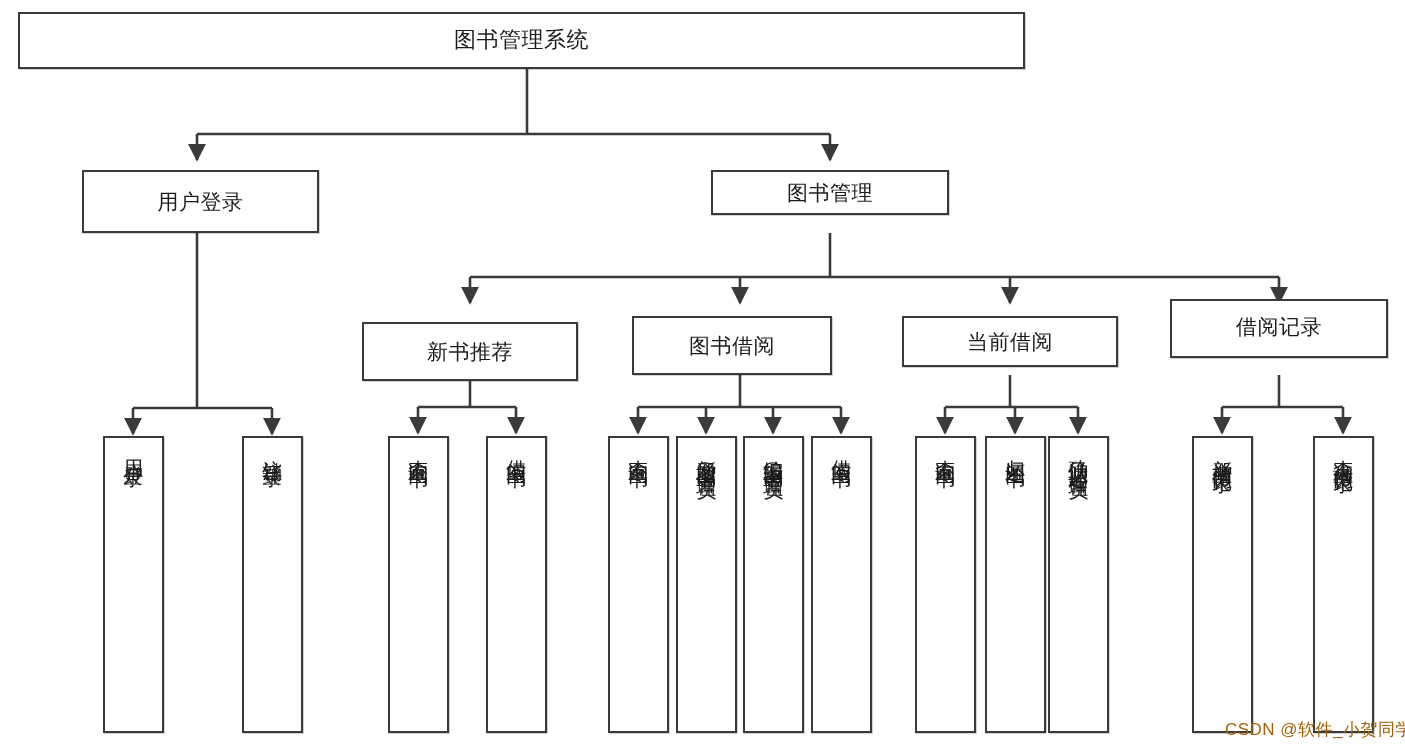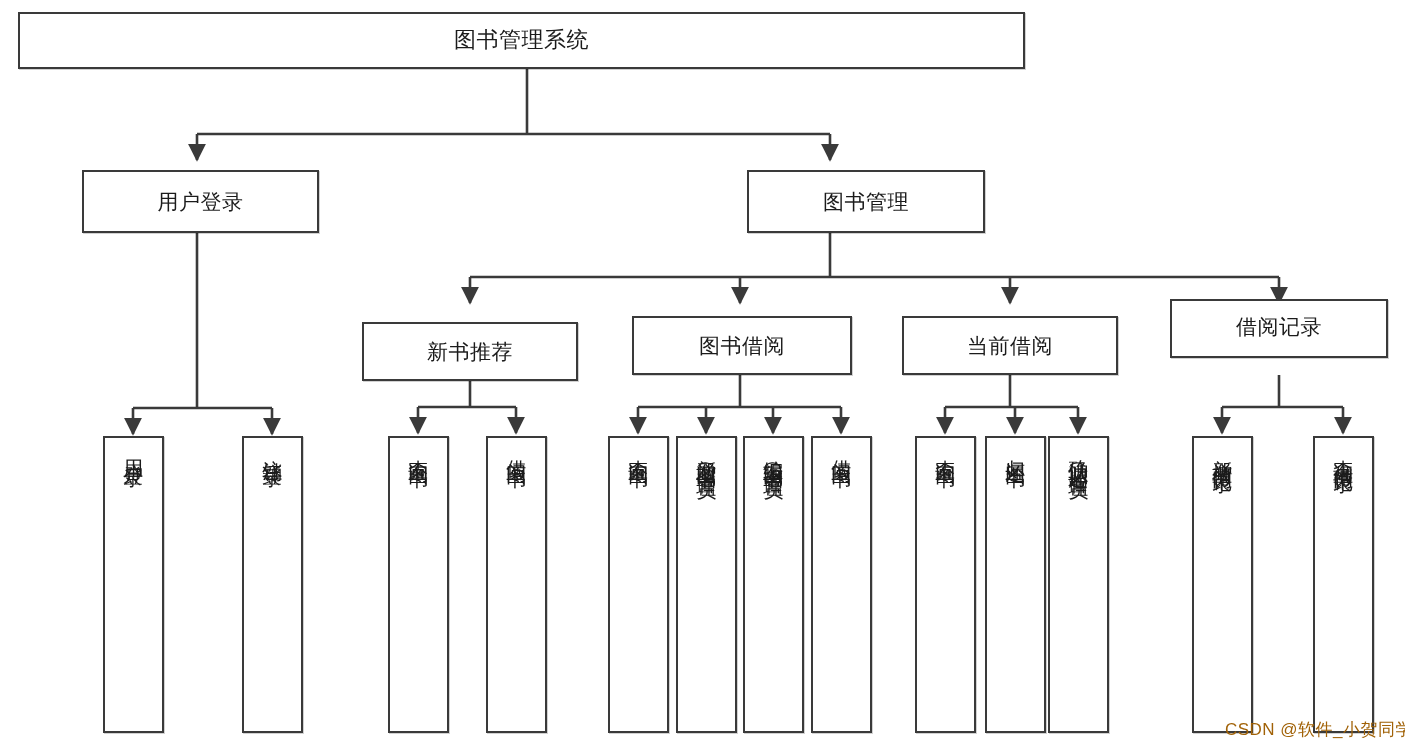--- a/index.html
+++ b/index.html
@@ -127,30 +127,30 @@
       </g>
   </svg>
 
   <div id="node-layer">
       <div class="node horiz root" style="left: 18px; top: 12px; width: 1007px; height: 57px;">
         <span class="label">图书管理系统</span>
       </div>
       <div class="node horiz" style="left: 82px; top: 170px; width: 237px; height: 63px;">
         <span class="label">用户登录</span>
       </div>
-      <div class="node horiz" style="left: 711px; top: 170px; width: 238px; height: 63px; margin-left: 36px;">
+      <div class="node horiz" style="left: 711px; top: 170px; width: 238px; height: 45px;">
         <span class="label">图书管理</span>
       </div>
       <div class="node horiz" style="left: 362px; top: 316px; width: 216px; height: 59px; margin-top: 6px;">
         <span class="label">新书推荐</span>
       </div>
-      <div class="node horiz" style="left: 632px; top: 316px; width: 220px; height: 59px;">
+      <div class="node horiz" style="left: 632px; top: 316px; width: 200px; height: 59px;">
         <span class="label">图书借阅</span>
       </div>
-      <div class="node horiz" style="left: 902px; top: 316px; width: 216px; height: 59px;">
+      <div class="node horiz" style="left: 902px; top: 316px; width: 216px; height: 51px;">
         <span class="label">当前借阅</span>
       </div>
       <div class="node horiz" style="left: 1170px; top: 299px; width: 218px; height: 59px; font-family: Liberation Mono, monospace;">
         <span class="label">借阅记录</span>
       </div>
       <div class="node vert" style="left: 103px; top: 436px; width: 61px; height: 297px;">
         <span class="label">用户登录</span>
       </div>
       <div class="node vert" style="left: 242px; top: 436px; width: 61px; height: 297px;">
         <span class="label">注销登录</span>

